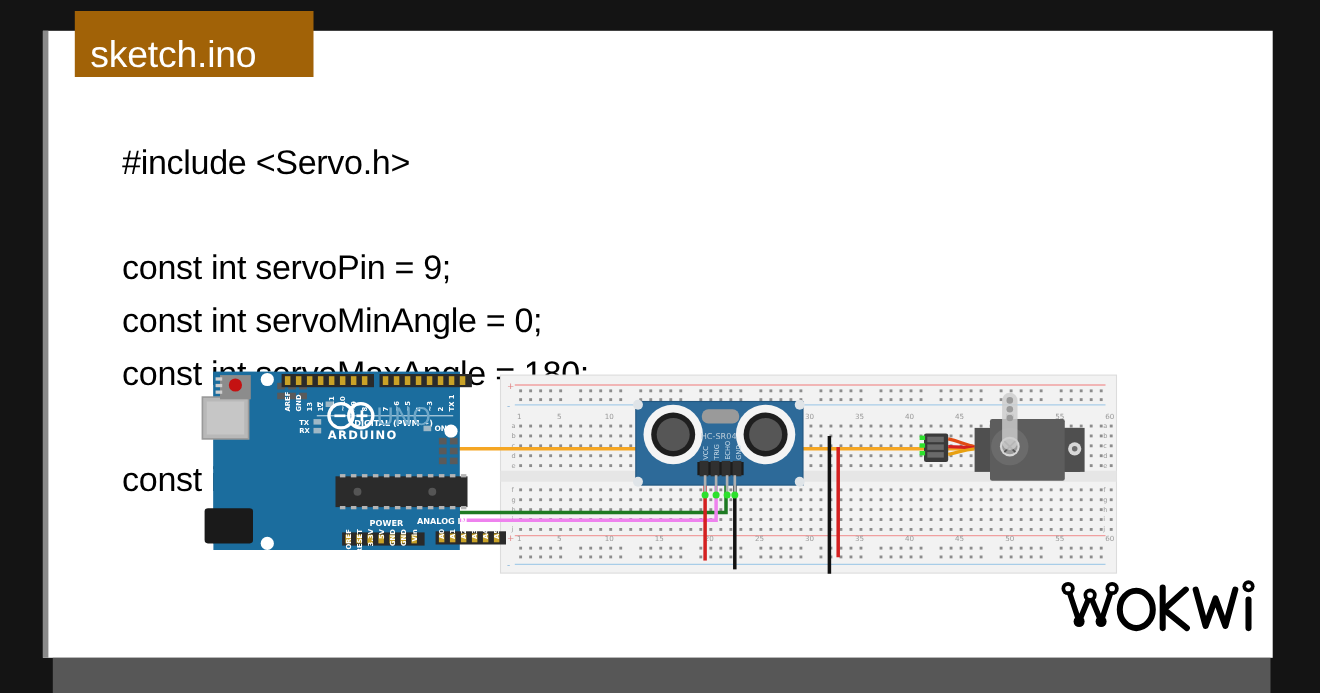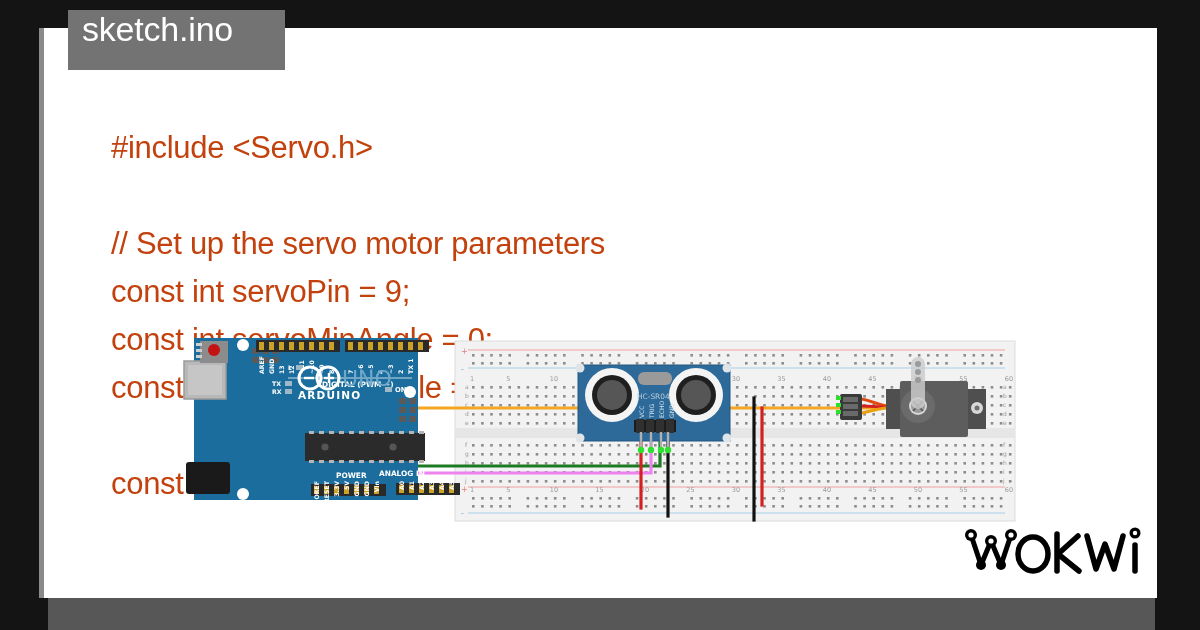--- a/index.html
+++ b/index.html
@@ -17,35 +17,35 @@
     border-left:5px solid #8a8a8a;
   }
   #card-footer-bar{
     position:absolute; left:48px; top:598px; width:1107px; height:32px;
     background:#575757;
   }
 
   
   #file-tab{
     position:absolute; left:68px; top:10px; width:217px; height:60px;
-    background:#737373;
-    display:flex; align-items:flex-start; padding-left:14px;
+    background:#a16207;
+    display:flex; align-items:flex-end; padding-left:14px;
   }
   #file-tab .tab-label{
     color:#ffffff; font-size:34px; letter-spacing:-0.2px;
     font-family:"Liberation Sans", sans-serif; white-space:nowrap;
   }
 
   
   #code-area{
     position:absolute; left:67px; top:96px; width:1050px; height:510px;
     overflow:hidden;
   }
   .code-line{
-    color:#c2410c;
+    color:#000000;
     font-size:31px;
     line-height:48px;
     height:48px;
     white-space:pre;
     font-family:"Liberation Sans", sans-serif;
     letter-spacing:-0.3px;
   }
   .code-line.blank{ color:transparent; }
 
   
@@ -60,21 +60,20 @@
     position:absolute; left:963px; top:521px; width:185px; height:62px;
   }
 </style>
 </head>
 <body>
 
 <div id="editor-card">
   <div id="code-area">
     <div class="code-line">#include &lt;Servo.h&gt;</div>
     <div class="code-line blank"></div>
-    <div class="code-line">// Set up the servo motor parameters</div>
     <div class="code-line">const int servoPin = 9;</div>
     <div class="code-line">const int servoMinAngle = 0;</div>
     <div class="code-line">const int servoMaxAngle = 180;</div>
     <div class="code-line blank"></div>
     <div class="code-line">const int echoPin = 6;</div>
   </div>
 </div>
 
 <div id="card-footer-bar"></div>
 

